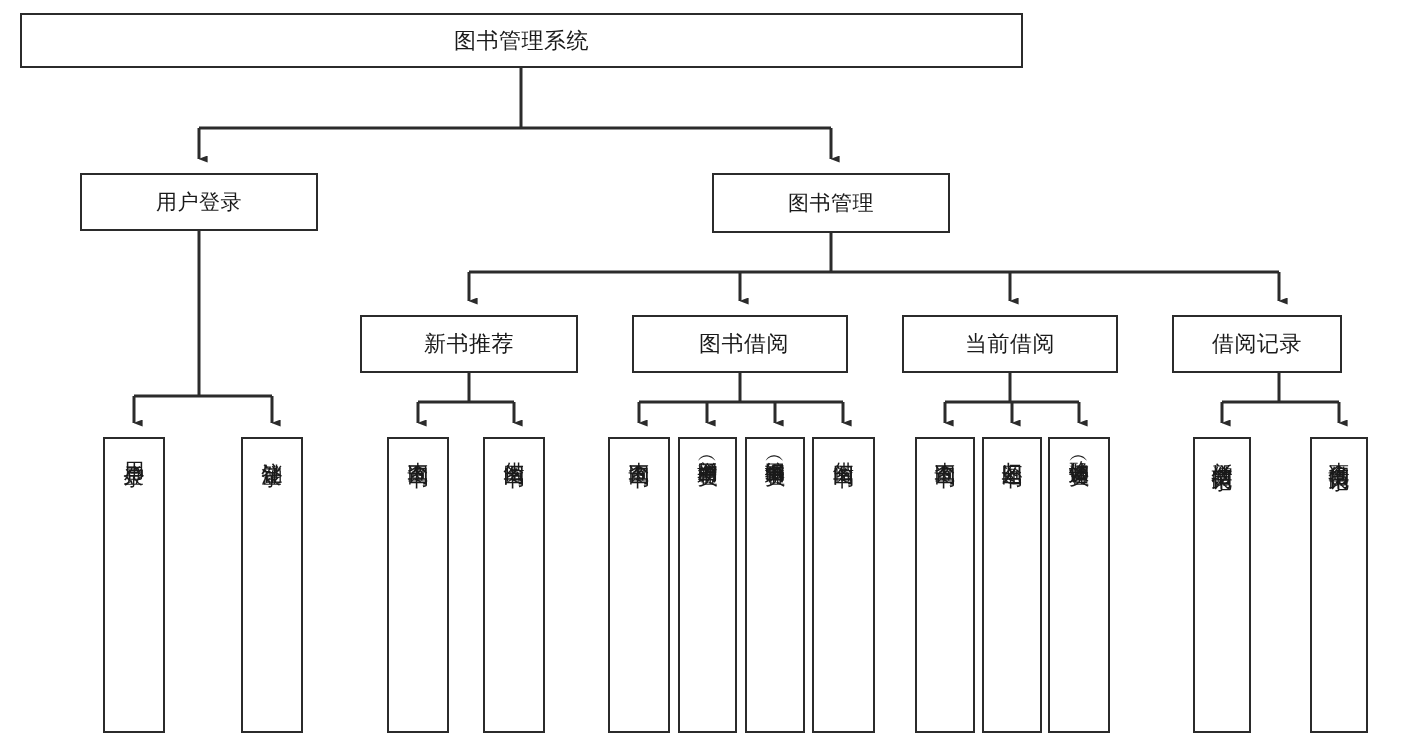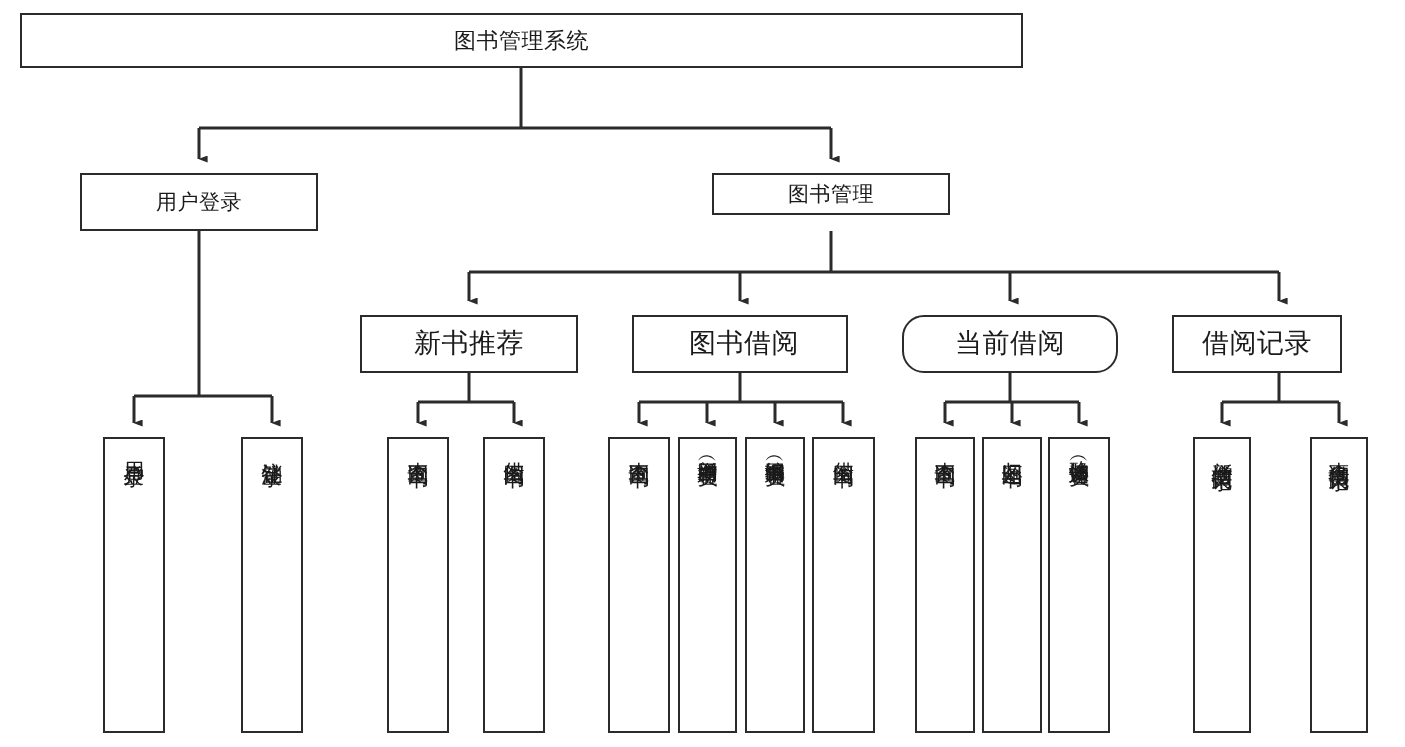--- a/index.html
+++ b/index.html
@@ -51,21 +51,21 @@
     padding-top: 6px;
   }
   .node-box.vertical .node-label {
     writing-mode: vertical-rl;
     text-orientation: upright;
     line-height: 1.05;
     letter-spacing: 2px;
   }
   .node-box.level-1 .node-label { font-size: 22px; }
   .node-box.level-2 .node-label { font-size: 21px; }
-  .node-box.level-3 .node-label { font-size: 27px; }
+  .node-box.level-3 .node-label { font-size: 22px; }
   .node-box.level-4 .node-label { font-size: 21px; }
   .node-box.narrow .node-label { font-size: 20px; letter-spacing: 1px; }
   #watermark {
     position: absolute;
     color: #b4b4b4;
     font-size: 17px;
     white-space: nowrap;
     pointer-events: none;
     letter-spacing: 0.5px;
   }
@@ -118,30 +118,30 @@
       </g>
   </svg>
 
   <div id="node-layer">
       <div class="node-box level-1 horizontal" style="left: 20px; top: 13px; width: 1003px; height: 55px; border-color: rgb(43, 43, 43); background: rgb(255, 255, 255);">
         <span class="node-label" style="color: rgb(26, 26, 26);">图书管理系统</span>
       </div>
       <div class="node-box level-2 horizontal" style="left: 80px; top: 173px; width: 238px; height: 58px; border-color: rgb(43, 43, 43); background: rgb(255, 255, 255);">
         <span class="node-label" style="color: rgb(26, 26, 26);">用户登录</span>
       </div>
-      <div class="node-box level-2 horizontal" style="left: 712px; top: 173px; width: 238px; height: 42px; border-color: rgb(43, 43, 43); background: rgb(255, 255, 255);">
+      <div class="node-box level-2 horizontal" style="left: 712px; top: 173px; width: 238px; height: 60px; border-color: rgb(43, 43, 43); background: rgb(255, 255, 255);">
         <span class="node-label" style="color: rgb(26, 26, 26);">图书管理</span>
       </div>
       <div class="node-box level-3 horizontal" style="left: 360px; top: 315px; width: 218px; height: 58px; border-color: rgb(43, 43, 43); background: rgb(255, 255, 255);">
         <span class="node-label" style="color: rgb(26, 26, 26);">新书推荐</span>
       </div>
       <div class="node-box level-3 horizontal" style="left: 632px; top: 315px; width: 216px; height: 58px; border-color: rgb(43, 43, 43); background: rgb(255, 255, 255);">
         <span class="node-label" style="color: rgb(26, 26, 26); margin-left: 8px;">图书借阅</span>
       </div>
-      <div class="node-box level-3 horizontal" style="left: 902px; top: 315px; width: 216px; height: 58px; border-color: rgb(43, 43, 43); background: rgb(255, 255, 255); border-radius: 22px;">
+      <div class="node-box level-3 horizontal" style="left: 902px; top: 315px; width: 216px; height: 58px; border-color: rgb(43, 43, 43); background: rgb(255, 255, 255);">
         <span class="node-label" style="color: rgb(26, 26, 26);">当前借阅</span>
       </div>
       <div class="node-box level-3 horizontal" style="left: 1172px; top: 315px; width: 170px; height: 58px; border-color: rgb(43, 43, 43); background: rgb(255, 255, 255);">
         <span class="node-label" style="color: rgb(26, 26, 26);">借阅记录</span>
       </div>
       <div class="node-box level-4 vertical" style="left: 103px; top: 437px; width: 62px; height: 296px; border-color: rgb(43, 43, 43); background: rgb(255, 255, 255);">
         <span class="node-label" style="color: rgb(26, 26, 26);">用户登录</span>
       </div>
       <div class="node-box level-4 vertical" style="left: 241px; top: 437px; width: 62px; height: 296px; border-color: rgb(43, 43, 43); background: rgb(255, 255, 255);">
         <span class="node-label" style="color: rgb(26, 26, 26);">注销登录</span>

